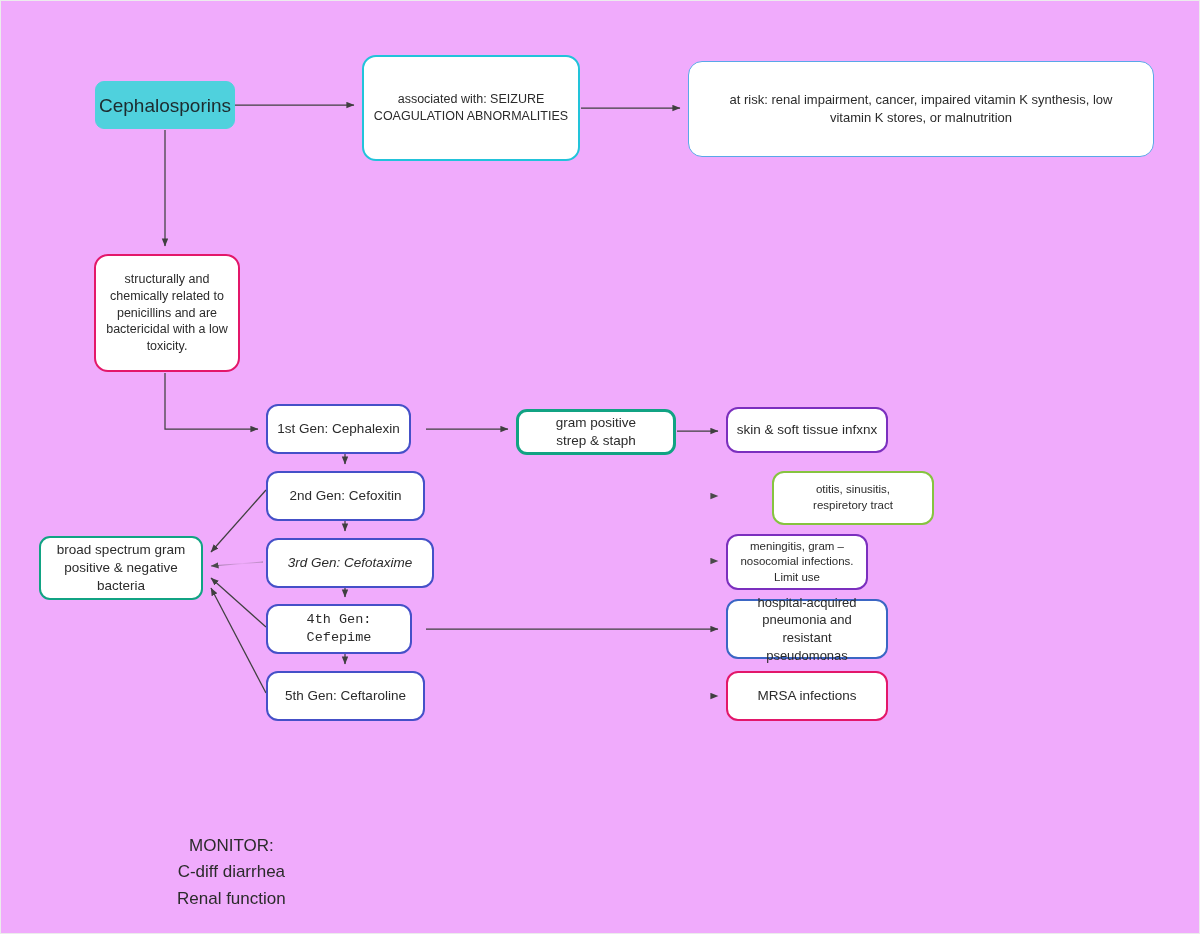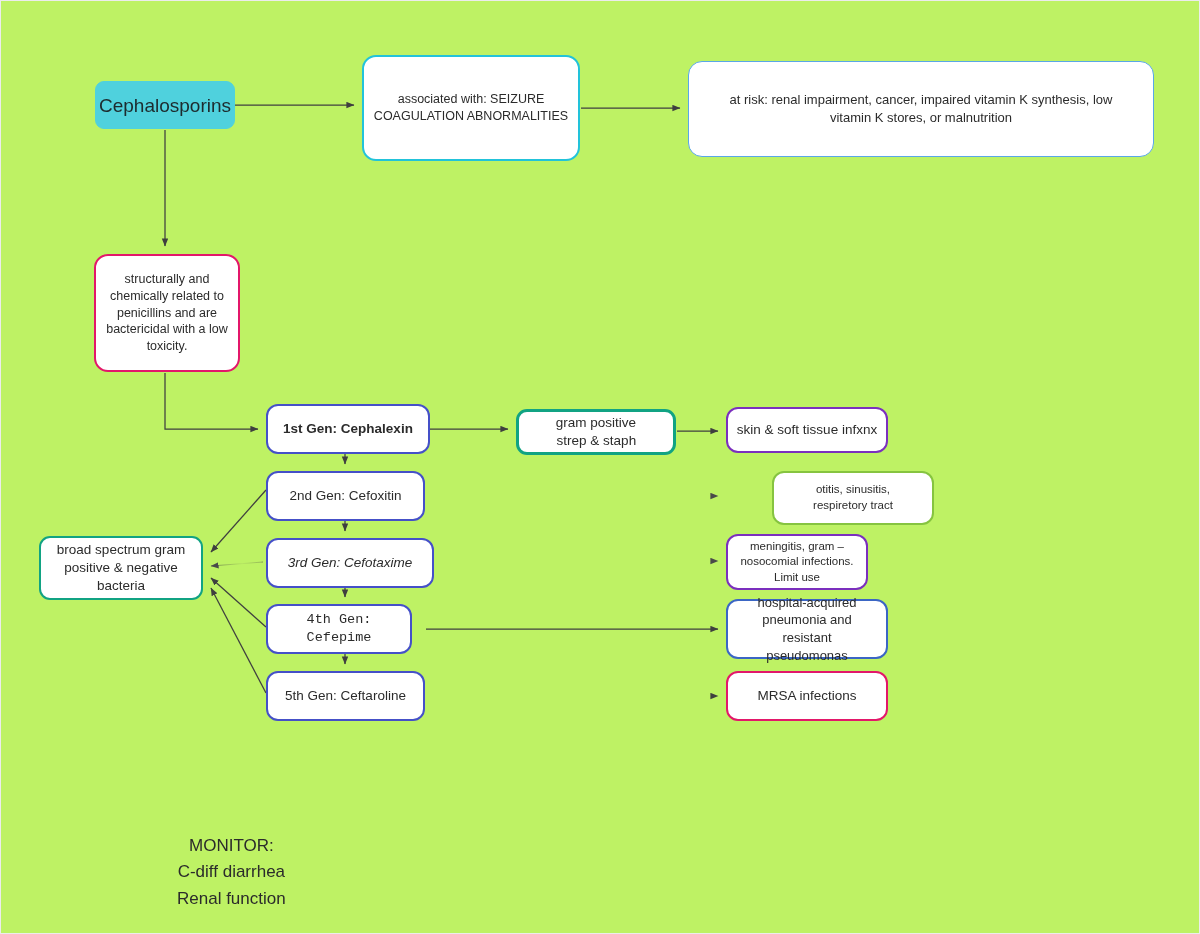--- a/index.html
+++ b/index.html
@@ -6,21 +6,21 @@
   html, body {
     margin: 0;
     padding: 0;
     background: #ffffff;
     font-family: "Liberation Sans", sans-serif;
   }
   #canvas {
     position: relative;
     width: 1200px;
     height: 934px;
-    background: #bef264;
+    background: #f0abfc;
     box-sizing: border-box;
     border: 1px solid #ececec;
     overflow: hidden;
   }
   #wires {
     position: absolute;
     left: 0; top: 0;
     width: 1200px;
     height: 934px;
     pointer-events: none;
@@ -64,21 +64,20 @@
   }
   .n-indigo {
     border: 2.2px solid #4550c8;
     border-radius: 12px;
     font-size: 13.5px;
   }
   .n-teal {
     border: 3px solid #11a383;
     border-radius: 11px;
     font-size: 13.5px;
-    text-align: right;
   }
   .n-teal2 {
     border: 2.6px solid #11a383;
     border-radius: 11px;
     font-size: 13.5px;
   }
   .n-purple {
     border: 2.2px solid #7b2fbe;
     border-radius: 12px;
     font-size: 13.5px;
@@ -186,21 +185,21 @@
 
   <div class="node n-lightblue" style="left:687px; top:60px; width:466px; height:96px;">at risk: renal impairment, cancer, impaired vitamin K synthesis, low
 vitamin K stores, or malnutrition</div>
 
   <div class="node n-pink" style="left:93px; top:253px; width:146px; height:118px;">structurally and
 chemically related to
 penicillins and are
 bactericidal with a low
 toxicity.</div>
 
-  <div class="node n-indigo" style="left:265px; top:403px; width:164px; height:50px;font-weight:bold;">1st Gen:  Cephalexin</div>
+  <div class="node n-indigo" style="left:265px; top:403px; width:145px; height:50px;">1st Gen:  Cephalexin</div>
 
   <div class="node n-indigo" style="left:265px; top:470px; width:159px; height:50px;">2nd Gen:  Cefoxitin</div>
 
   <div class="node n-indigo" style="left:265px; top:537px; width:168px; height:50px;font-style:italic;">3rd Gen:  Cefotaxime</div>
 
   <div class="node n-indigo" style="left:265px; top:603px; width:146px; height:50px;font-family:Liberation Mono, monospace;">4th Gen:  Cefepime</div>
 
   <div class="node n-indigo" style="left:265px; top:670px; width:159px; height:50px;">5th Gen:  Ceftaroline</div>
 
   <div class="node n-teal" style="left:515px; top:408px; width:160px; height:46px;">gram positive

